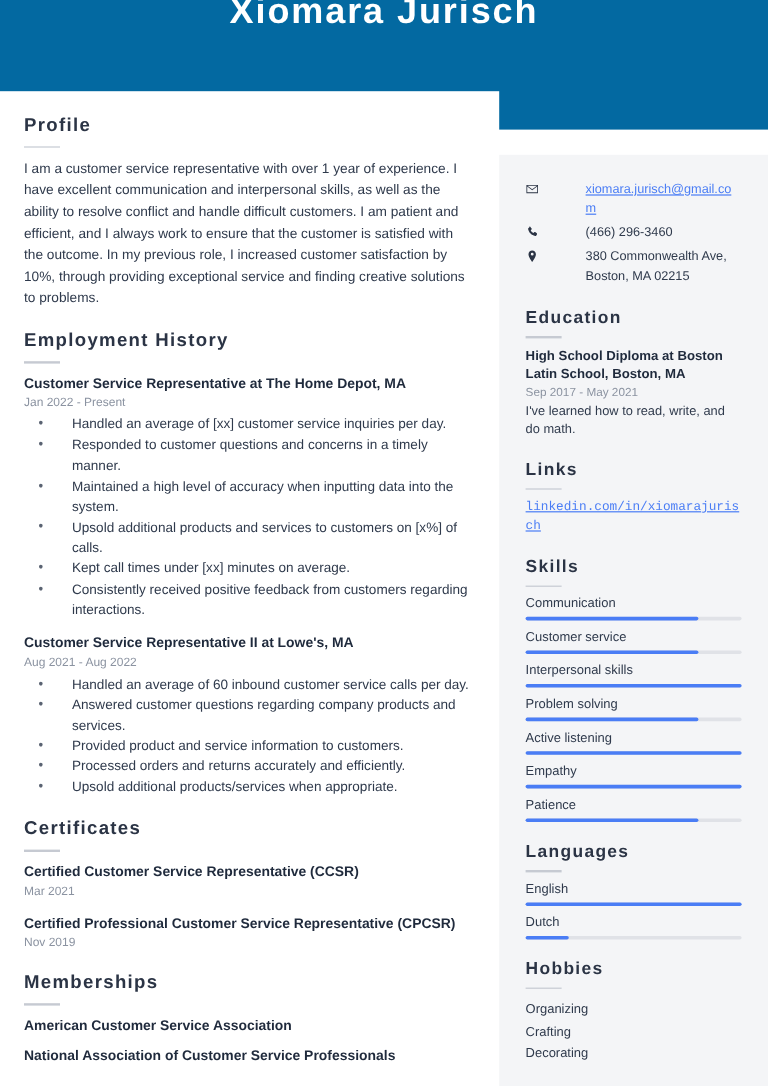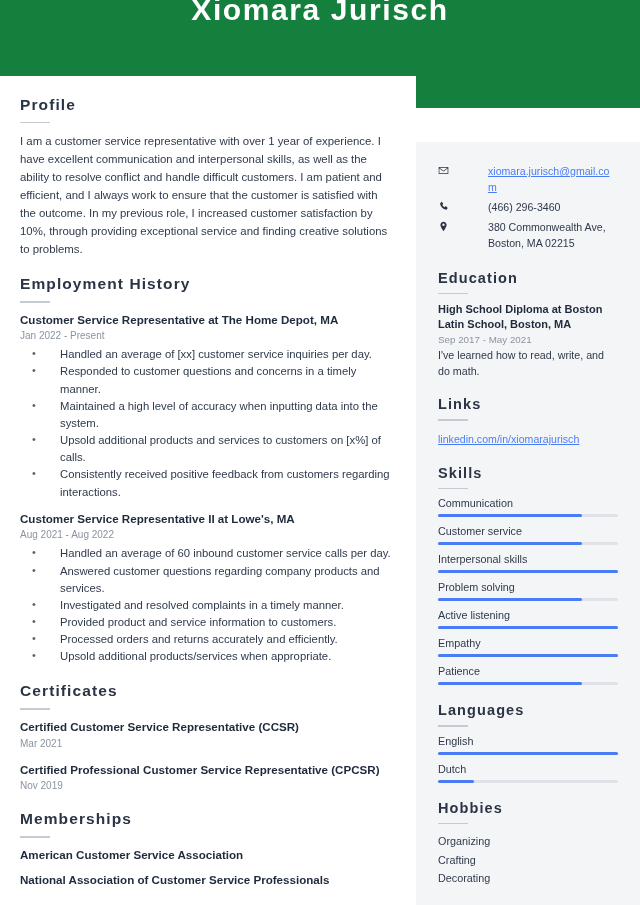--- a/index.html
+++ b/index.html
@@ -170,21 +170,21 @@
     color: #8b93a1;
     margin-top: 2px;
   }
   .edu-desc {
     font-size: 10.7px;
     color: #2f3a4c;
     line-height: 1.45;
     margin-top: 3px;
   }
 
-  .links-sec a.link { display: inline-block; line-height: 1.5; }
+  .links-sec a.link { display: inline-block; line-height: 1.5; font-family: Liberation Mono, monospace; }
 
   
   .meter-item { margin-bottom: 8px; }
   .meter-label {
     font-size: 10.8px;
     color: #2f3a4c;
     margin-bottom: 5px;
   }
   .meter-track {
     position: relative;
@@ -205,21 +205,21 @@
     font-size: 10.8px;
     color: #2f3a4c;
     line-height: 1.72;
   }
 </style>
 </head>
 <body>
 
 <div class="page">
 
-  <div class="header" style="background: #15803d; gap: 30px;">
+  <div class="header" style="background: #0369a1; gap: 30px;">
     <div class="header-name">Xiomara Jurisch</div>
     <div class="header-rule"></div>
     <div class="header-title">Customer Service Representative</div>
   </div>
 
   <div class="body">
 
     <div class="main">
 
       <div class="sec">
@@ -233,31 +233,31 @@
         <div class="sec-rule"></div>
 
         <div class="job">
           <div class="job-title">Customer Service Representative at The Home Depot, MA</div>
           <div class="job-date">Jan 2022 - Present</div>
           <ul class="bullets">
             <li>Handled an average of [xx] customer service inquiries per day.</li>
             <li>Responded to customer questions and concerns in a timely manner.</li>
             <li>Maintained a high level of accuracy when inputting data into the system.</li>
             <li>Upsold additional products and services to customers on [x%] of calls.</li>
+            <li>Kept call times under [xx] minutes on average.</li>
             <li>Consistently received positive feedback from customers regarding interactions.</li>
           </ul>
         </div>
 
         <div class="job">
           <div class="job-title">Customer Service Representative II at Lowe's, MA</div>
           <div class="job-date">Aug 2021 - Aug 2022</div>
           <ul class="bullets">
             <li>Handled an average of 60 inbound customer service calls per day.</li>
             <li>Answered customer questions regarding company products and services.</li>
-            <li>Investigated and resolved complaints in a timely manner.</li>
             <li>Provided product and service information to customers.</li>
             <li>Processed orders and returns accurately and efficiently.</li>
             <li>Upsold additional products/services when appropriate.</li>
           </ul>
         </div>
       </div>
 
       <div class="sec">
         <div class="sec-h">Certificates</div>
         <div class="sec-rule"></div>

